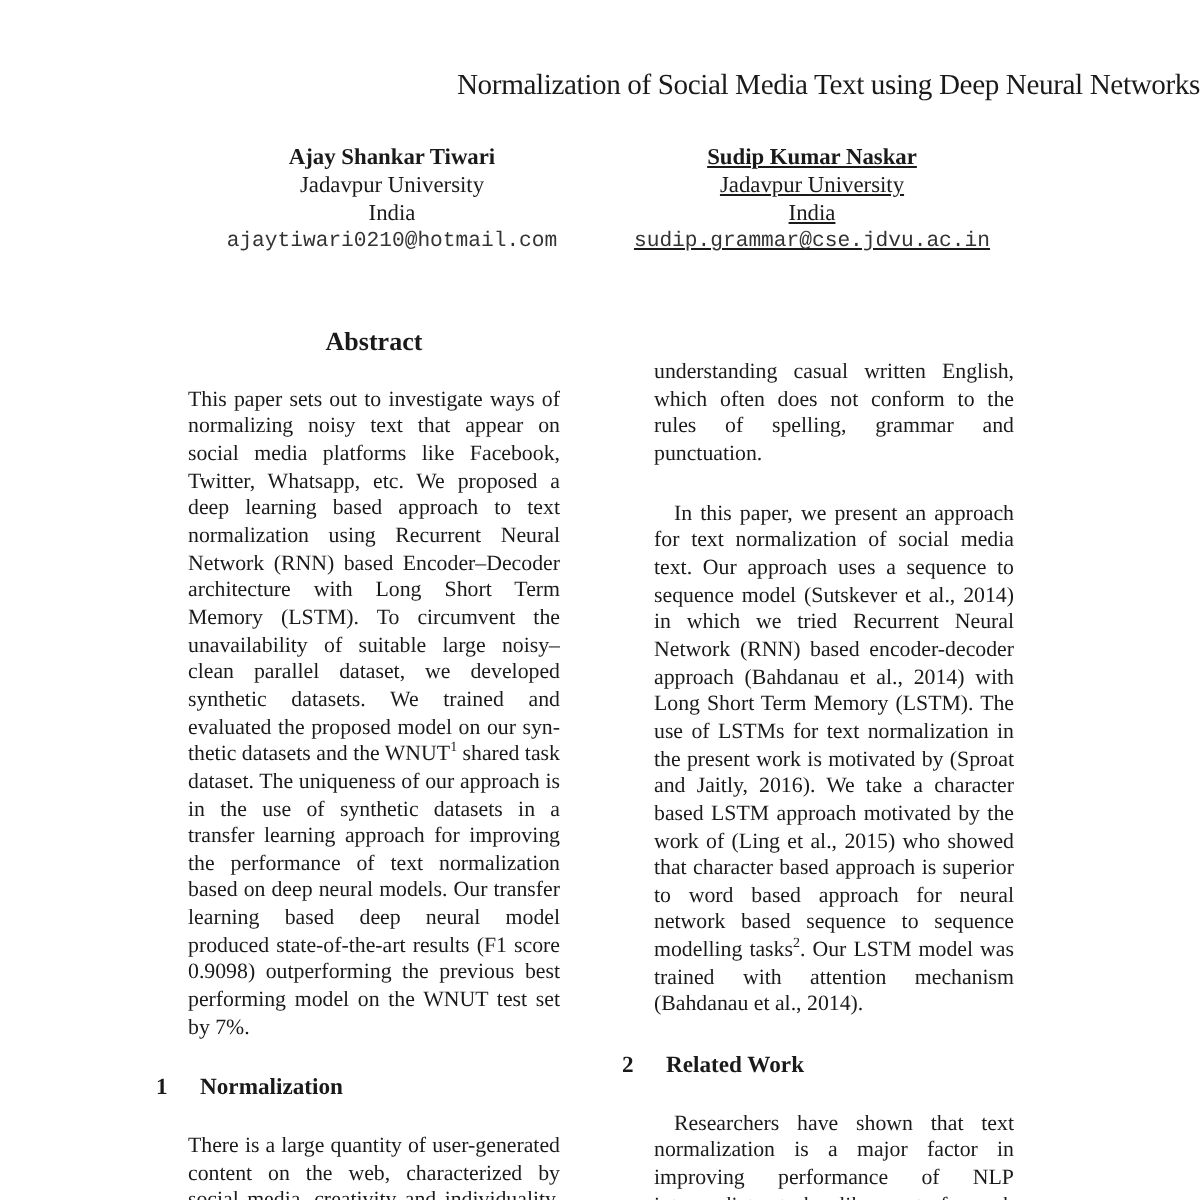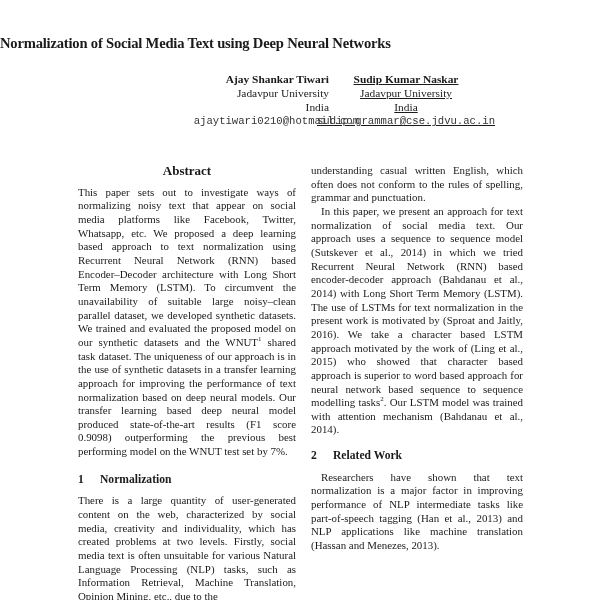--- a/index.html
+++ b/index.html
@@ -13,52 +13,52 @@
       overflow: hidden;
       position: relative;
       font-family: "Liberation Serif", "DejaVu Serif", serif;
       color: #1a1a1a;
     }
     .title {
       position: absolute;
       top: 35px;
       left: 0;
       width: 600px;
-      text-align: left;
-      font-weight: bold;
+      text-align: right;
+      font-weight: normal;
       font-size: 14.6px;
       letter-spacing: -0.2px;
     }
     .author {
       position: absolute;
       top: 72px;
       width: 220px;
       text-align: center;
       font-size: 11.4px;
       line-height: 14px;
     }
-    .author.a1 { left: 109px; text-align: right; }
+    .author.a1 { left: 86px; }
     .author.a2 { left: 296px; text-decoration: underline; }
     .author .name { font-weight: bold; }
     .author .email {
       font-family: "Liberation Mono", "DejaVu Sans Mono", monospace;
       font-size: 10.6px;
       color: #333;
       white-space: nowrap;
       margin-left: -30px;
       margin-right: -30px;
     }
     .col {
       position: absolute;
       font-size: 10.9px;
       line-height: 13.65px;
       text-align: justify;
       hyphens: manual;
     }
-    .col p { margin: 0; }
+    .col p { margin: 16px; }
     .col p.indent { text-indent: 10px; }
     .col-left { left: 78px; top: 164px; width: 218px; }
     .col-right { left: 311px; top: 164px; width: 212px; }
     .abstract-head {
       text-align: center;
       font-weight: bold;
       font-size: 13px;
       margin: 0 0 8px 0;
     }
     .abstract-body {

